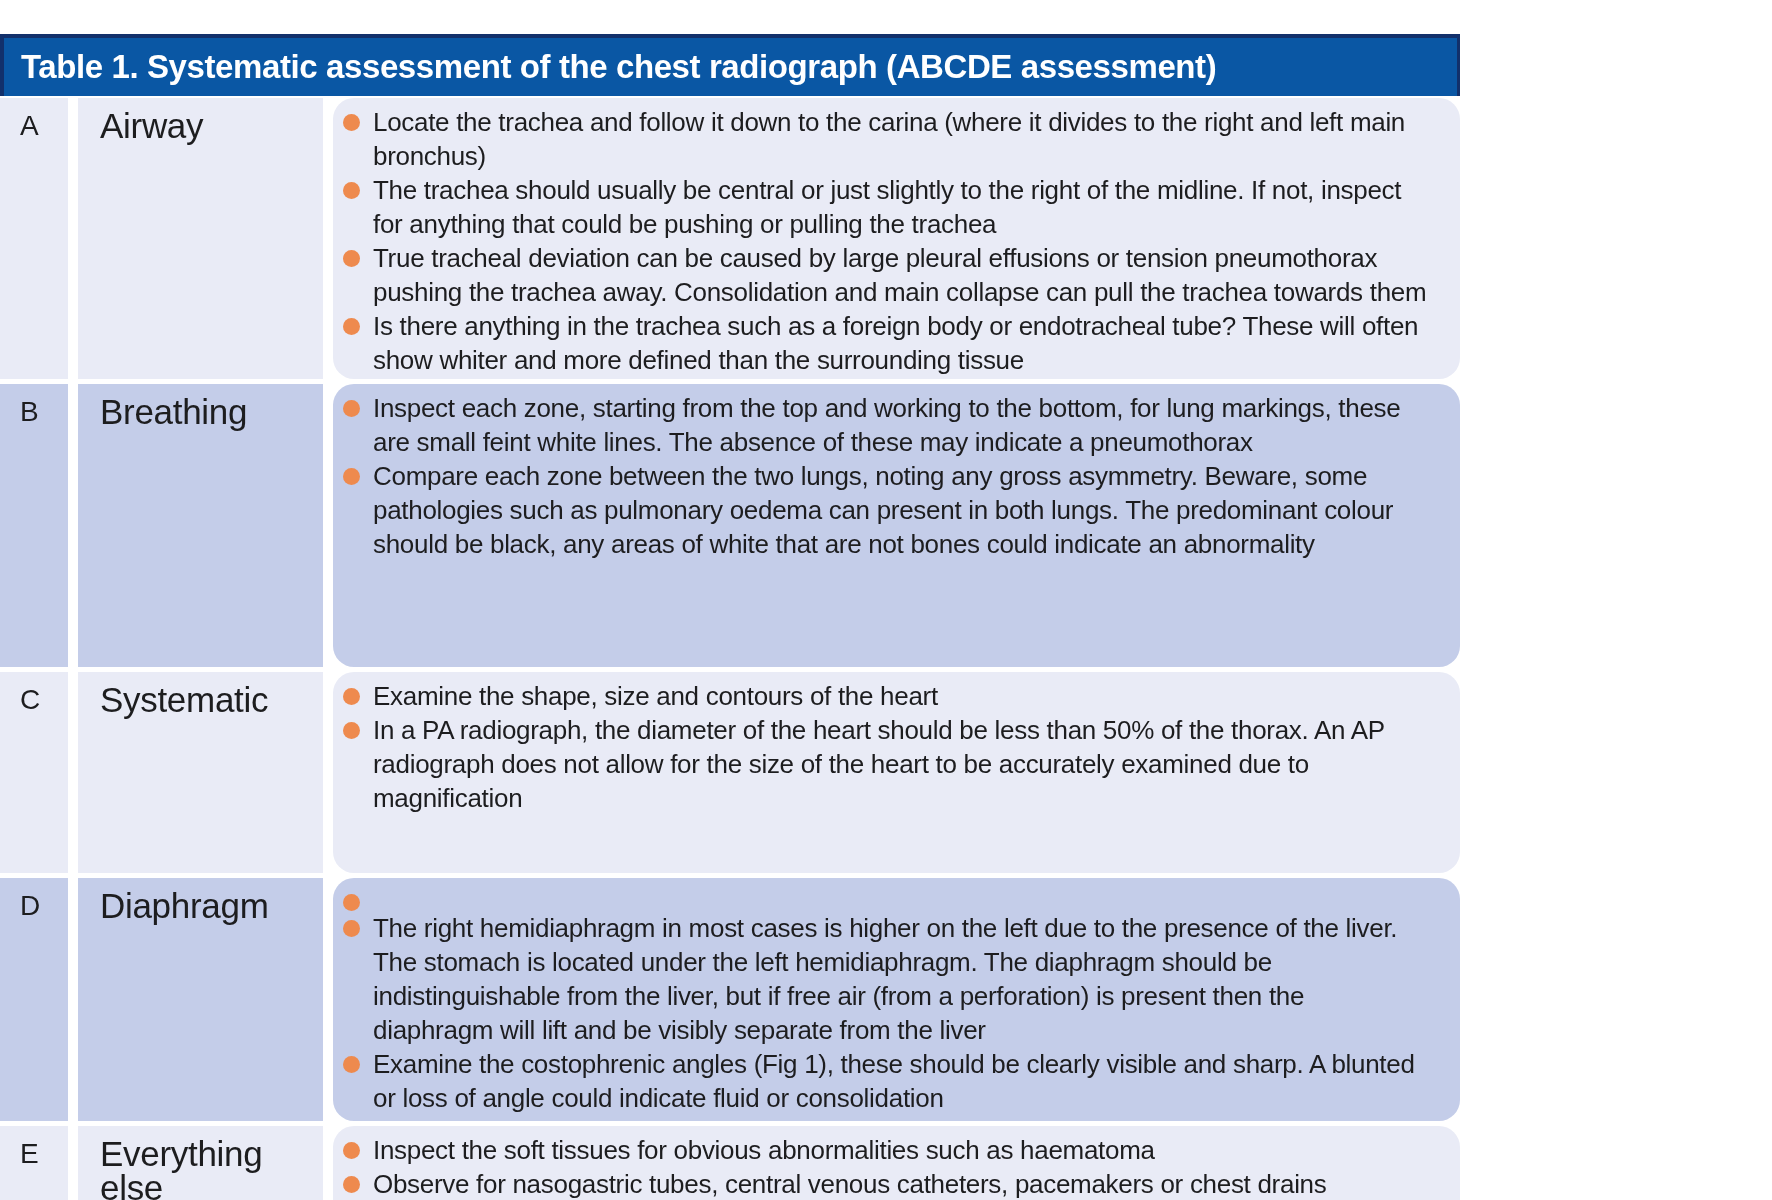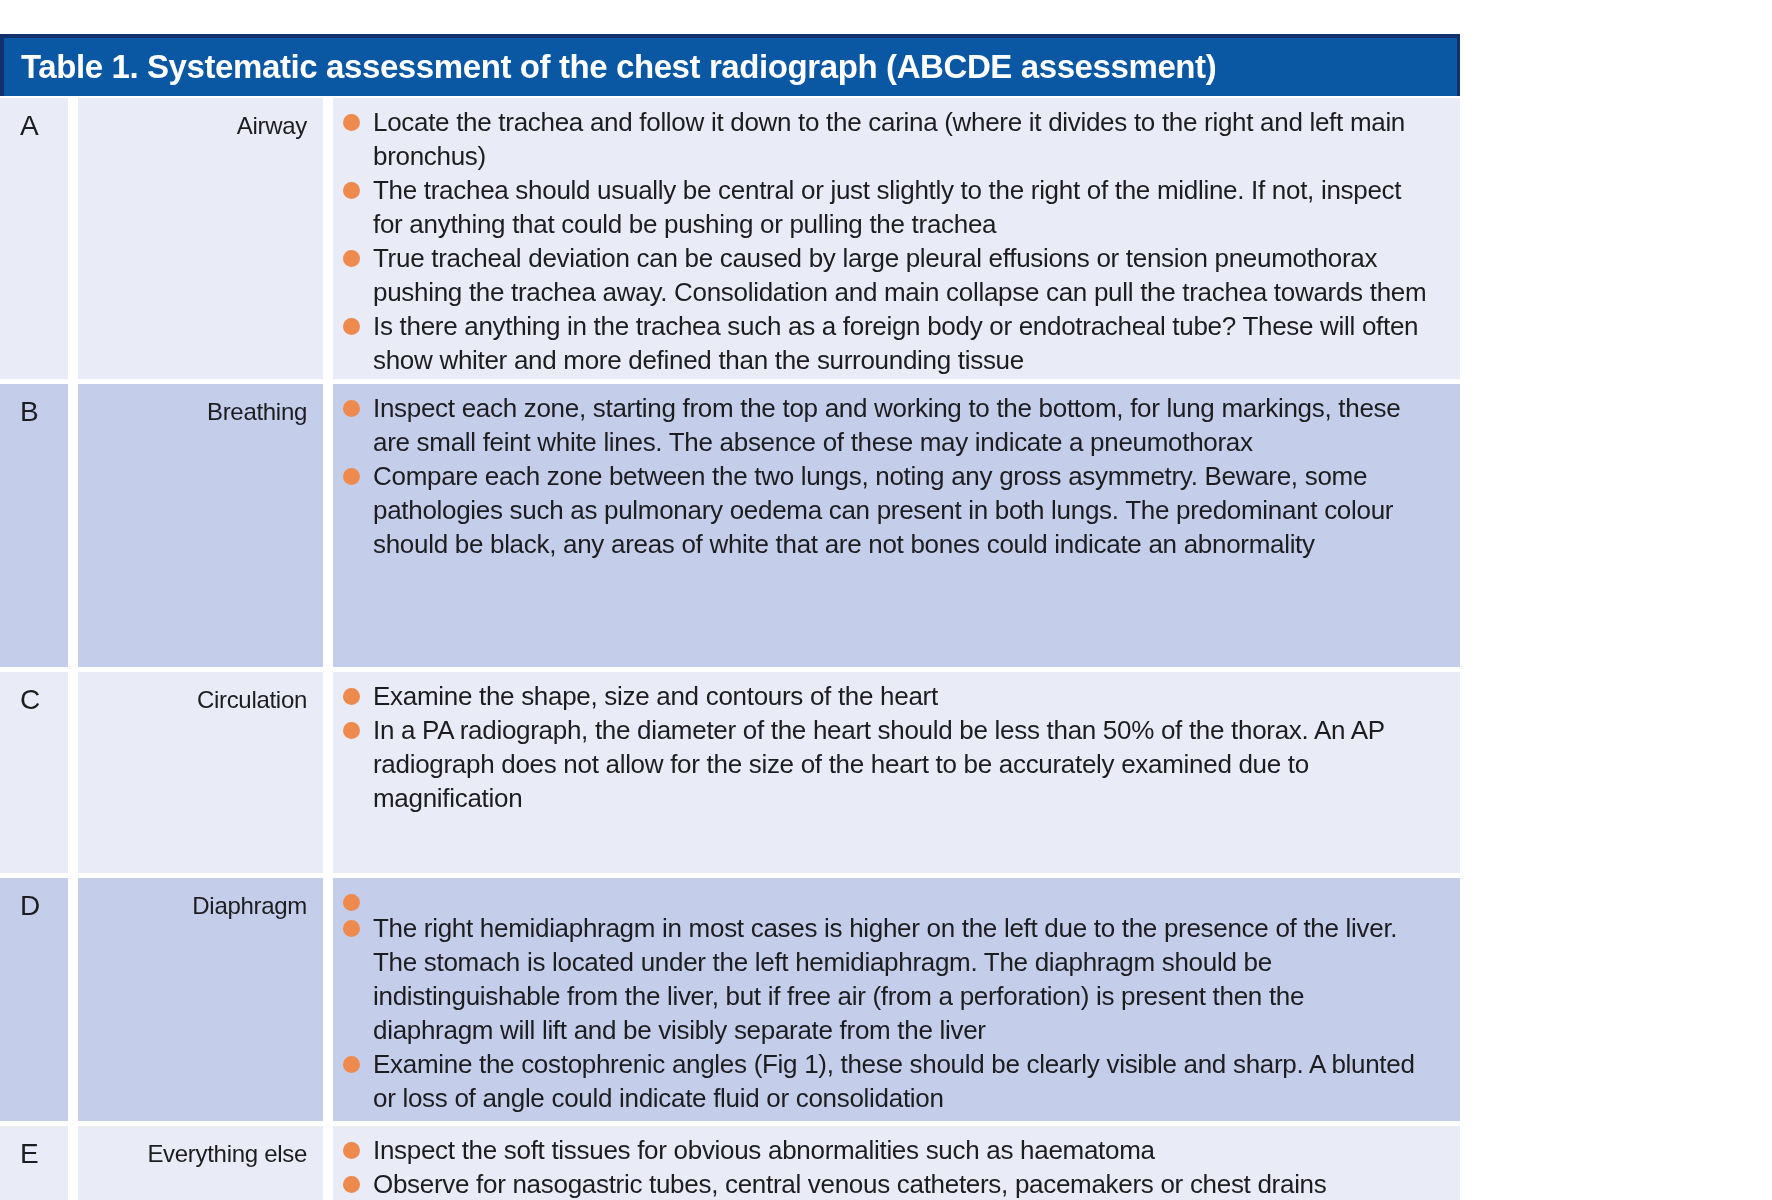--- a/index.html
+++ b/index.html
@@ -54,28 +54,28 @@
   .row:first-child { margin-top: 2px; }
   .row.light > .cell { background: var(--row-light); }
   .row.dark  > .cell { background: var(--row-dark);  }
   .cell { box-sizing: border-box; color: var(--text); }
   .cell.letter {
     font-size: 28px;
     line-height: 34px;
     padding: 11px 0 0 20px;
   }
   .cell.category {
-    font-size: 24px;
+    font-size: 35px;
     line-height: 34px;
     padding: 11px 16px 0 22px;
     letter-spacing: -0.3px;
-    text-align: right;
   }
   .cell.bullets {
     padding: 7px 30px 0 6px;
+    border-radius: 21px;
   }
   .bullet {
     display: flex;
     align-items: flex-start;
   }
   .dot {
     width: 17px;
     height: 17px;
     border-radius: 50%;
     background: var(--bullet);
@@ -128,21 +128,21 @@
             <span class="btext">Inspect each zone, starting from the top and working to the bottom, for lung markings, these are small feint white lines. The absence of these may indicate a pneumothorax</span>
           </div>
           <div class="bullet">
             <span class="dot"></span>
             <span class="btext">Compare each zone between the two lungs, noting any gross asymmetry. Beware, some pathologies such as pulmonary oedema can present in both lungs. The predominant colour should be black, any areas of white that are not bones could indicate an abnormality</span>
           </div>
         </div>
       </div>
       <div class="row light" style="min-height: 201px;">
         <div class="cell letter">C</div>
-        <div class="cell category">Circulation</div>
+        <div class="cell category">Systematic</div>
         <div class="cell bullets">
           <div class="bullet">
             <span class="dot"></span>
             <span class="btext">Examine the shape, size and contours of the heart</span>
           </div>
           <div class="bullet">
             <span class="dot"></span>
             <span class="btext">In a PA radiograph, the diameter of the heart should be less than 50% of the thorax. An AP radiograph does not allow for the size of the heart to be accurately examined due to magnification</span>
           </div>
         </div>

